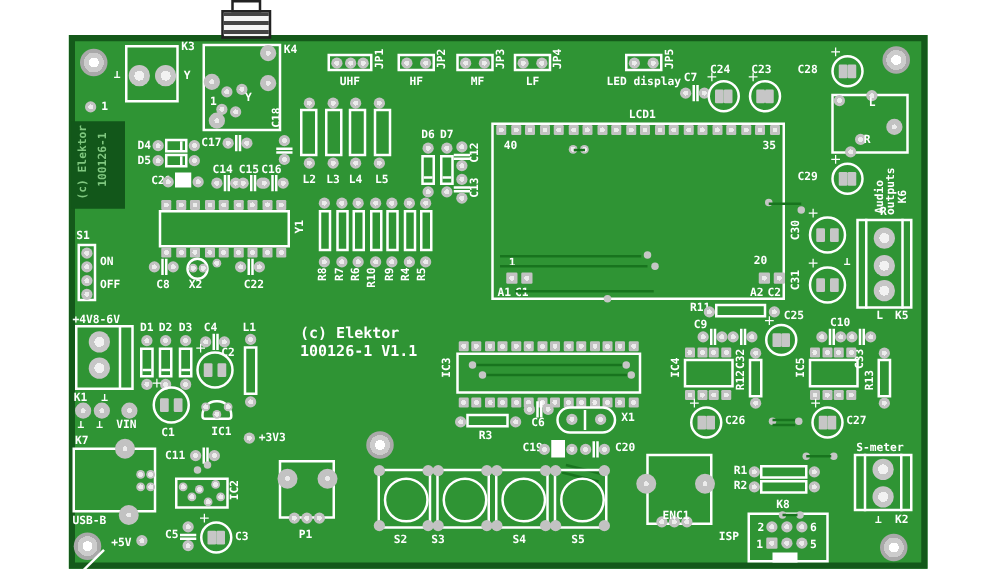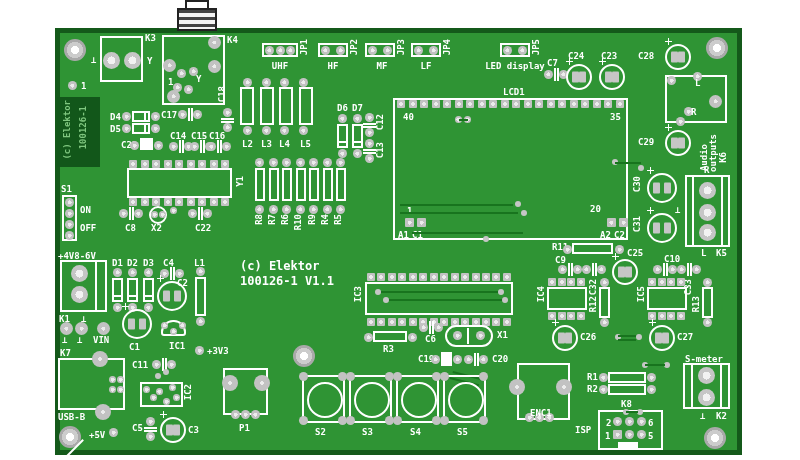--- a/index.html
+++ b/index.html
@@ -208,21 +208,21 @@
   <div class="pad sm" style="left:400px;top:88px"></div>
   <div class="pad sm" style="left:409px;top:88px"></div>
   <div class="trace" style="left:404px;top:91px;width:9px"></div>
   <div class="pad sq" style="left:350px;top:190px"></div>
   <div class="pad sq" style="left:362px;top:190px"></div>
   <span class="lb" style="left:352px;top:179px">1</span>
   <span class="lb" style="left:343px;top:203px">A1</span>
   <span class="lb" style="left:357px;top:203px">C1</span>
   <div class="pad sq" style="left:552px;top:190px"></div>
   <div class="pad sq" style="left:564px;top:190px"></div>
-  <span class="lb" style="left:535px;top:177px">20</span>
+  <span class="lb" style="left:548px;top:177px">20</span>
   <span class="lb" style="left:545px;top:203px">A2</span>
   <span class="lb" style="left:559px;top:203px">C2</span>
   <div class="trace" style="left:345px;top:176px;width:113px"></div>
   <div class="trace" style="left:345px;top:184px;width:118px"></div>
   <div class="trace" style="left:357px;top:204px;width:111px"></div>
   <div class="via" style="left:460px;top:173px"></div>
   <div class="via" style="left:466px;top:182px"></div>
   <div class="via" style="left:428px;top:208px"></div>
   <div class="via" style="left:557px;top:131px"></div>
   <div class="via" style="left:583px;top:137px"></div>
@@ -559,21 +559,21 @@
   <div class="btn" style="left:294px;top:347px">
       <i class="cp"></i>
     </div>
   <div class="btn" style="left:341px;top:347px">
       <i class="cp"></i>
     </div>
   <div class="btn" style="left:388px;top:347px">
       <i class="cp"></i>
     </div>
   <span class="lb" style="left:260px;top:400px">S2</span>
-  <span class="lb" style="left:307px;top:400px">S3</span>
+  <span class="lb" style="left:290px;top:400px">S3</span>
   <span class="lb" style="left:355px;top:400px">S4</span>
   <span class="lb" style="left:402px;top:400px">S5</span>
 
   <div class="rect" style="left:462px;top:335px;width:53px;height:57px"></div>
   <div class="pad xl" style="left:454px;top:351px"></div>
   <div class="pad xl" style="left:501px;top:351px"></div>
   <div class="pad" style="left:470px;top:385px"></div>
   <div class="pad" style="left:480px;top:385px"></div>
   <div class="pad" style="left:490px;top:385px"></div>
   <span class="lb" style="left:475px;top:381px">ENC1</span>

